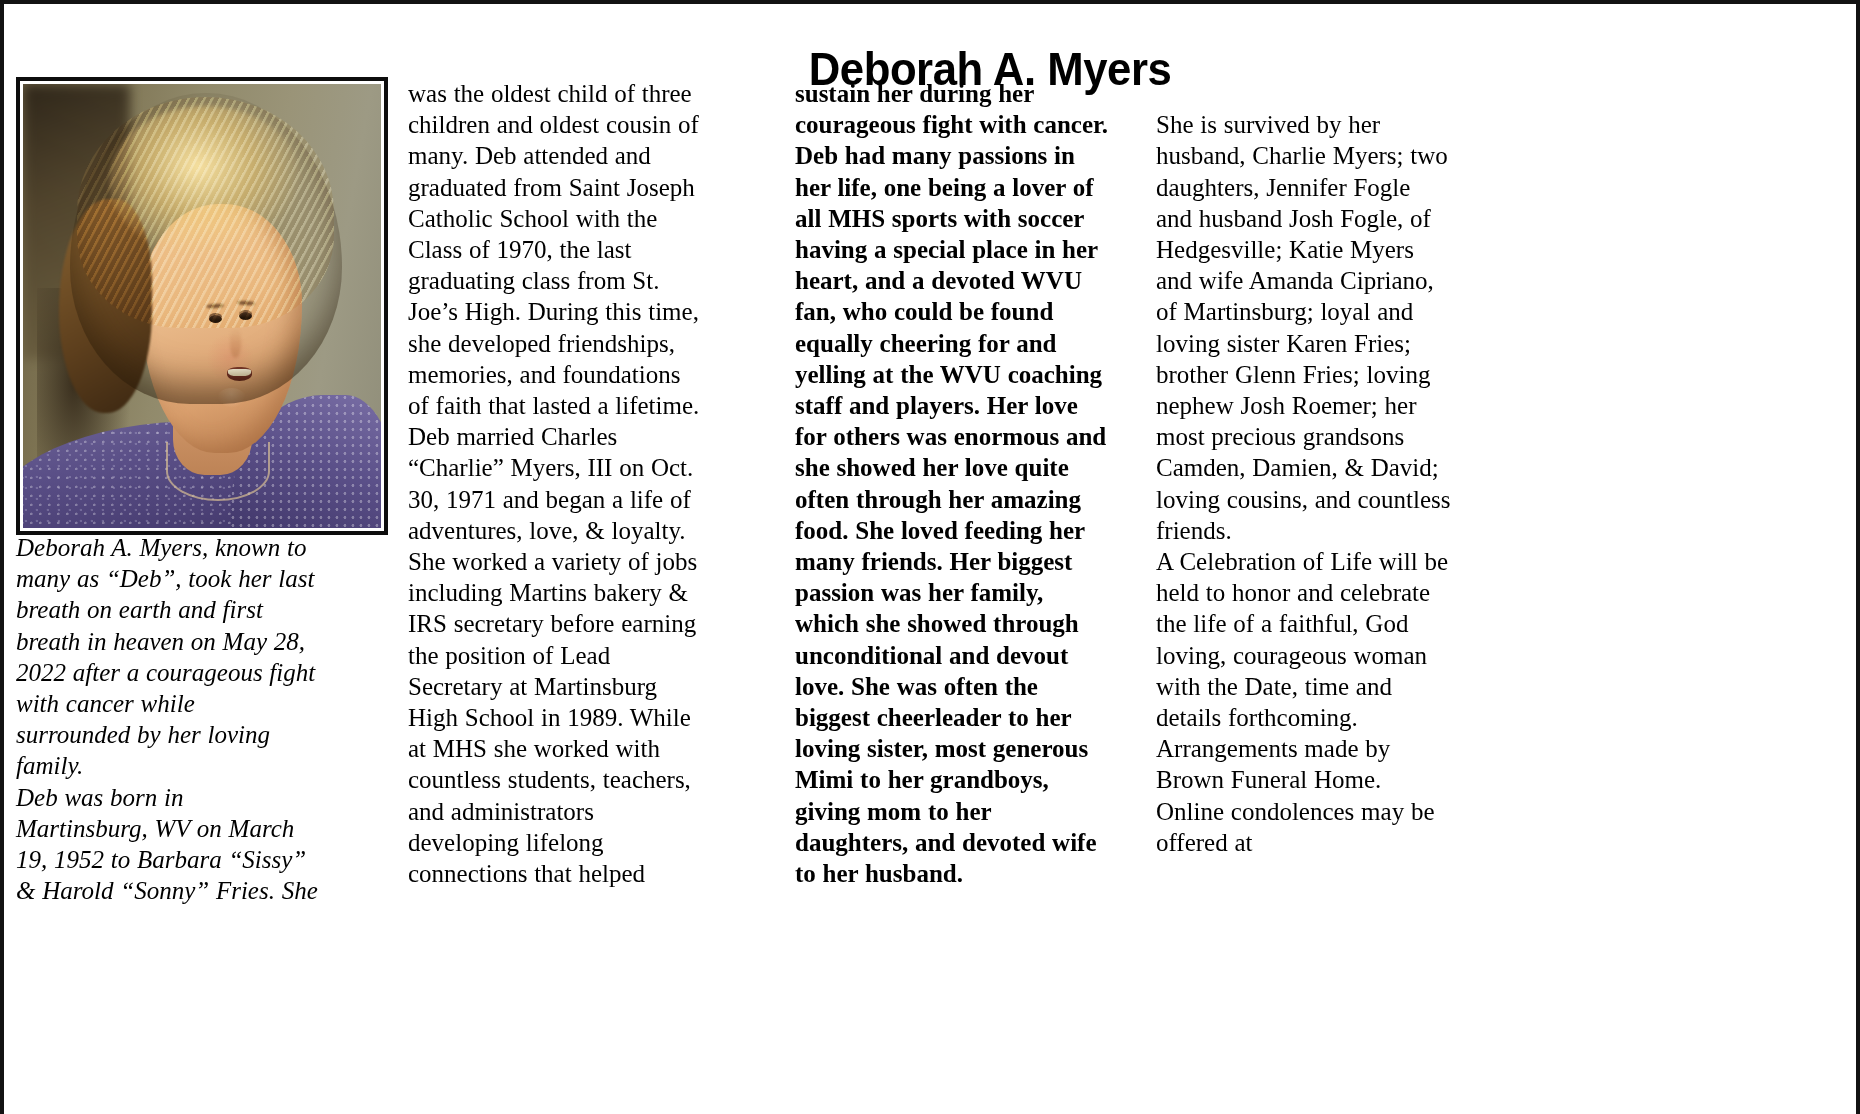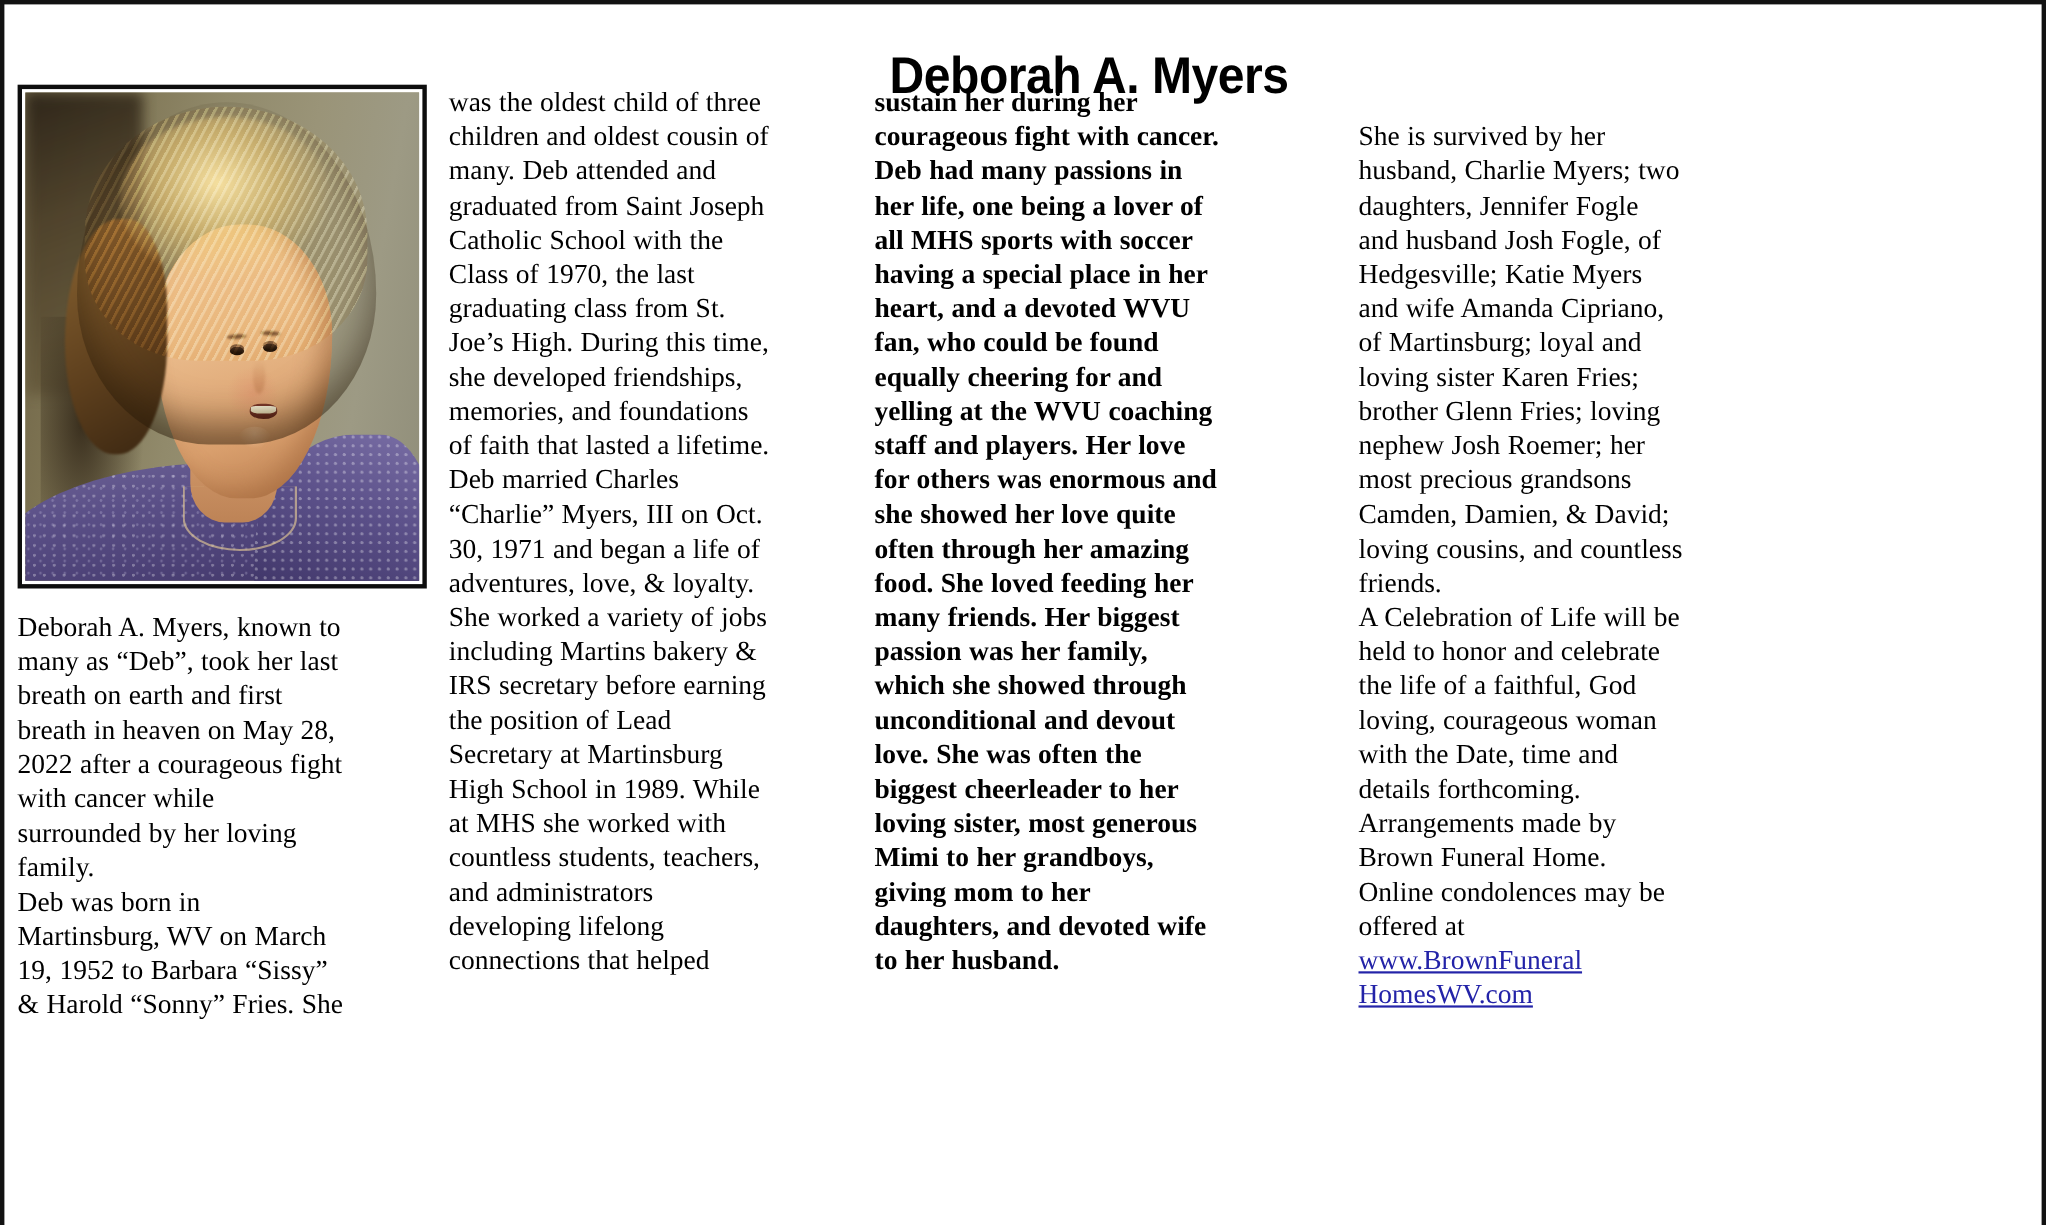--- a/index.html
+++ b/index.html
@@ -244,24 +244,24 @@
   
   .col {
     position: absolute;
     font-size: 25px;
     line-height: 31.2px;
     text-align: left;
     white-space: pre-line;
     word-spacing: 0.5px;
     font-stretch: normal;
   }
-  #col1 { left: 16px;   top: 555px; width: 378px; }
+  #col1 { left: 16px;   top: 532px; width: 378px; font-style: italic; }
   #col2 { left: 408px;  top: 78px;  width: 372px; }
   #col3 { left: 795px;  top: 78px;  width: 376px; font-weight: bold; }
-  #col4 { left: 1235px; top: 78px;  width: 372px; }
+  #col4 { left: 1156px; top: 78px;  width: 372px; }
 
   .weblink {
     color: #2323a8;
     text-decoration: underline;
     text-underline-offset: 2px;
     text-decoration-thickness: 2px;
     display: block;
     white-space: pre-line;
   }
 </style>
@@ -390,17 +390,16 @@
 friends.
 A Celebration of Life will be
 held to honor and celebrate
 the life of a faithful, God
 loving, courageous woman
 with the Date, time and
 details forthcoming.
 Arrangements made by
 Brown Funeral Home.
 Online condolences may be
-offered at </span><a class="weblink" href="#">www.BrownFuneral
-HomesWV.com</a>
+offered at </span>
   </div>
 
 </div>
 
 </body></html>

